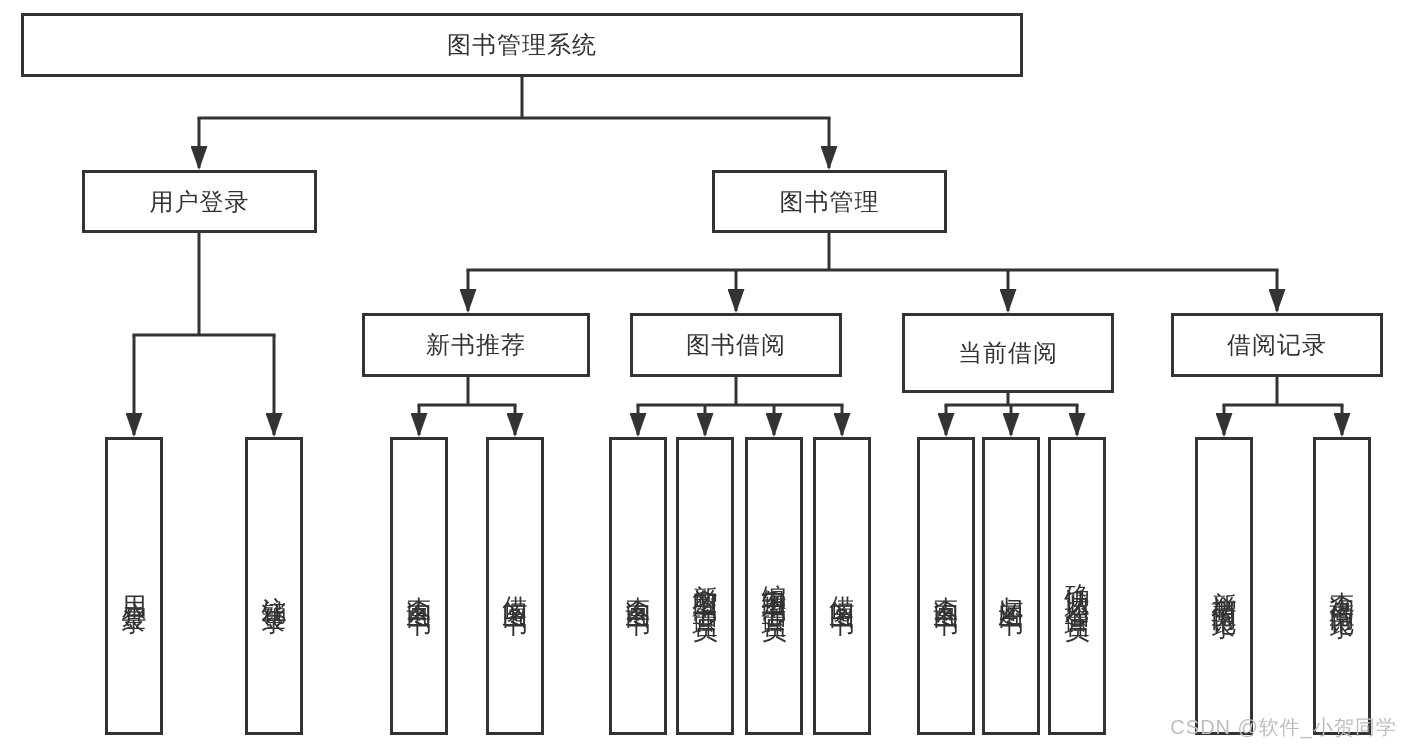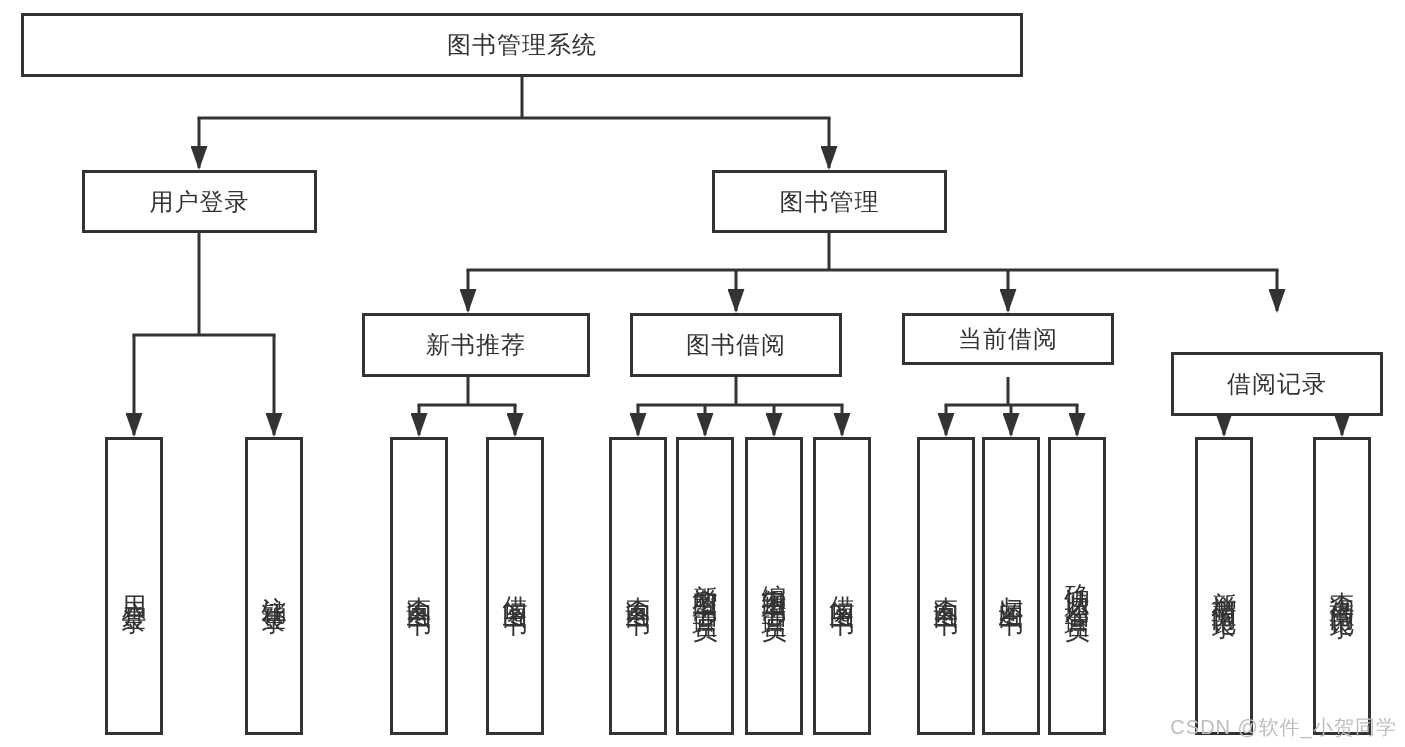--- a/index.html
+++ b/index.html
@@ -32,22 +32,22 @@
     top:437px;
     width:58px;
     height:298px;
   }
   
   .n-root   {left:21px;  top:13px;  width:1002px; height:64px;}
   .n-login  {left:82px;  top:170px; width:235px;  height:63px;}
   .n-mgmt   {left:712px; top:170px; width:235px;  height:63px;text-align:center;}
   .n-rec    {left:362px; top:313px; width:228px;  height:64px;}
   .n-borrow {left:630px; top:313px; width:212px;  height:64px;}
-  .n-cur    {left:902px; top:313px; width:212px;  height:52px;}
-  .n-log    {left:1171px;top:313px; width:212px;  height:64px;margin-top:39px;}
+  .n-cur    {left:902px; top:313px; width:212px;  height:80px;}
+  .n-log    {left:1171px;top:313px; width:212px;  height:64px;}
   
   .v-1{left:105px;} .v-2{left:245px;}
   .v-3{left:390px;} .v-4{left:486px;}
   .v-5{left:609px;} .v-6{left:676px;} .v-7{left:745px;} .v-8{left:813px;}
   .v-9{left:917px;} .v-10{left:982px;} .v-11{left:1048px;}
   .v-12{left:1195px;} .v-13{left:1313px;}
   .watermark{
     position:absolute;
     right:8px;
     bottom:6px;

